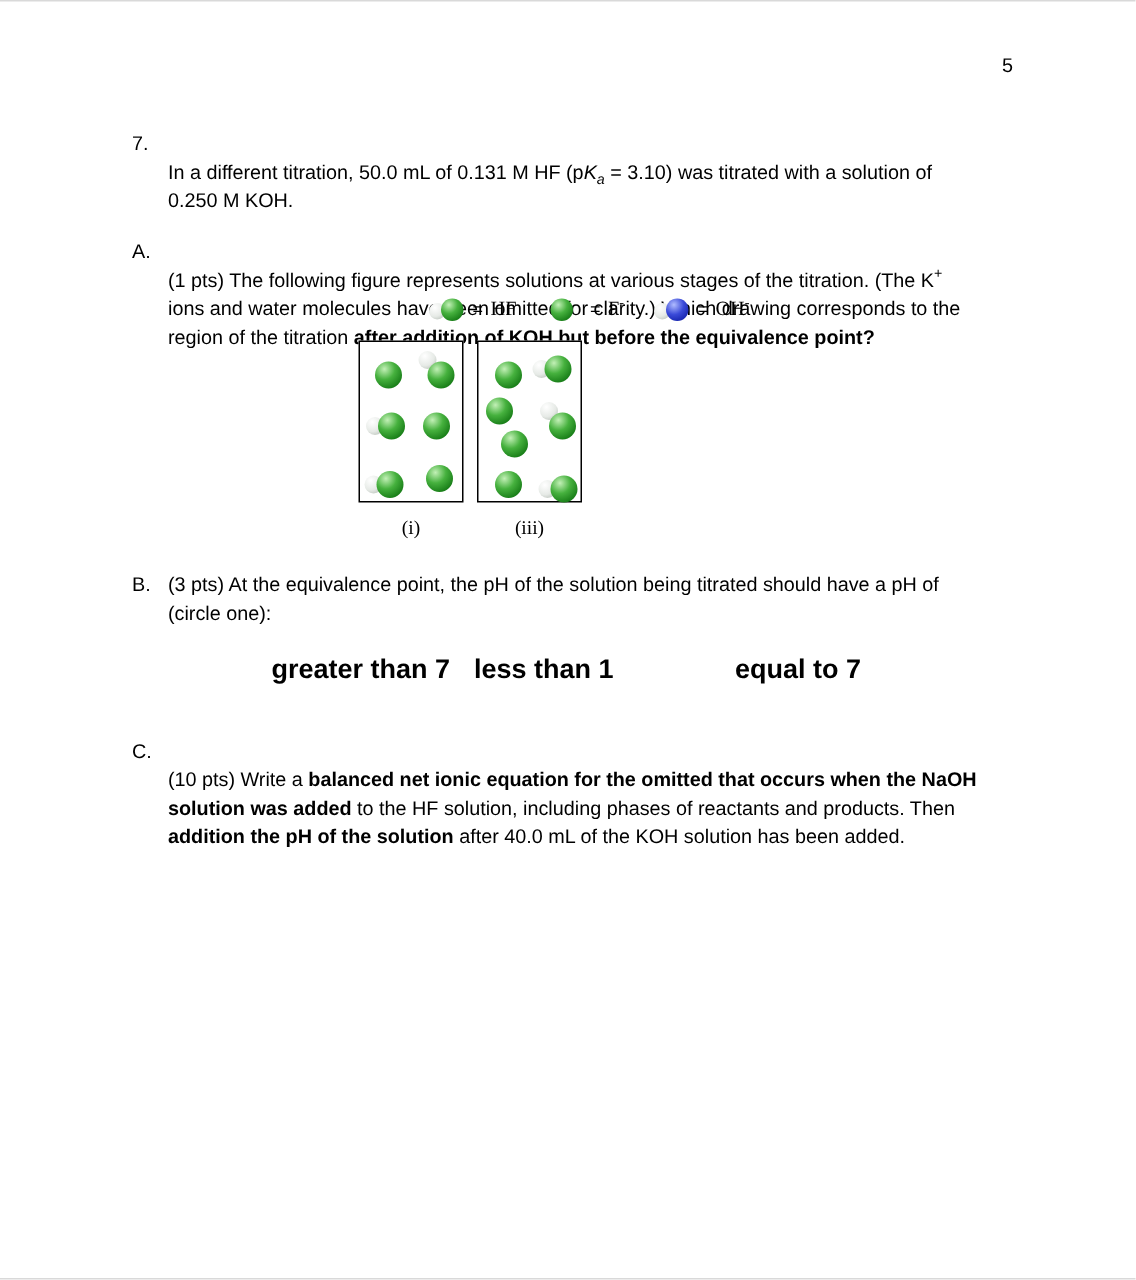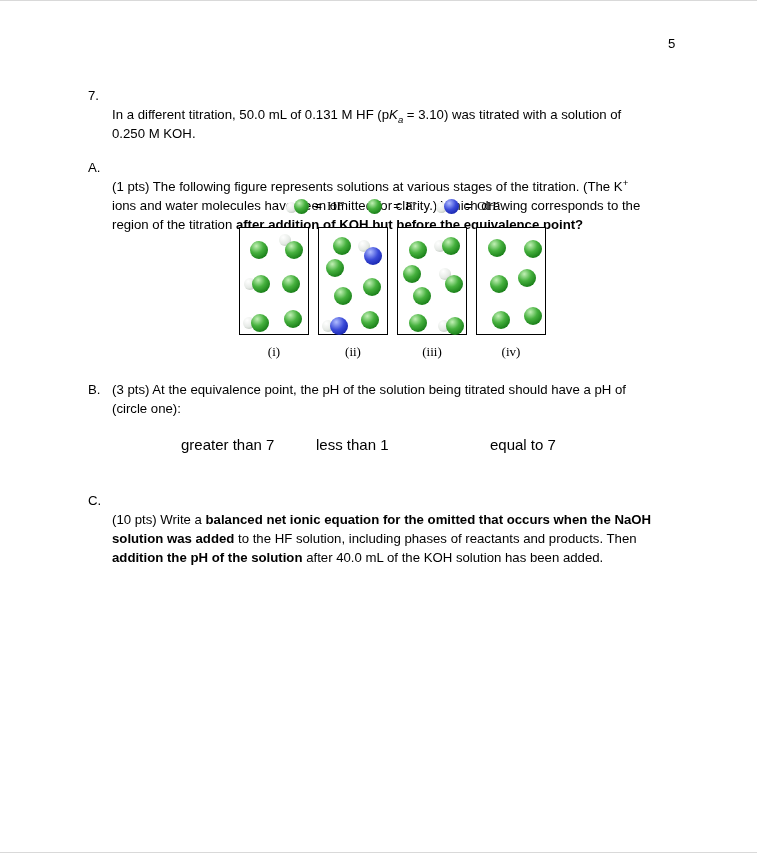--- a/index.html
+++ b/index.html
@@ -49,21 +49,21 @@
   .particle.up-left .atom.main{left:7px;top:7px;}
 
   
   #figure{top:227px;left:239px;display:flex;gap:9px;}
   .fig-col{display:flex;flex-direction:column;align-items:center;}
   .fig-box{position:relative;width:68px;height:106px;border:1px solid #000;background:#fff;}
   .fig-label{margin-top:9px;font-family:"Liberation Serif", serif;font-size:13px;}
 
   
   #options{top:436px;left:0;width:757px;height:20px;}
-  .option{position:absolute;font-size:15px;font-weight:normal;}
+  .option{position:absolute;font-size:18px;font-weight:bold;}
   #option-0{left:181px;}
   #option-1{left:316px;}
   #option-2{left:452px;margin-left:38px;}
 
   #q7{top:86px;left:88px;width:600px;}
   #partA{top:158px;left:88px;width:608px;}
   #partB{top:380px;left:88px;width:600px;}
   #partC{top:491px;left:88px;width:600px;}
 </style>
 </head>
@@ -139,48 +139,20 @@
           <span class="atom main green"></span>
         </div>
         <div class="particle f" style="left: 44px; top: 82px;">
           <span class="atom main green"></span>
         </div>
       </div>
       <div class="fig-label">(i)</div>
     </div>
     <div class="fig-col">
       <div class="fig-box">
-        <div class="particle f" style="left: 14px; top: 9px;">
-          <span class="atom main green"></span>
-        </div>
-        <div class="particle oh up-left" style="left: 38px; top: 12px;">
-          <span class="atom white"></span>
-          <span class="atom main blue"></span>
-        </div>
-        <div class="particle f" style="left: 7px; top: 31px;">
-          <span class="atom main green"></span>
-        </div>
-        <div class="particle f" style="left: 44px; top: 50px;">
-          <span class="atom main green"></span>
-        </div>
-        <div class="particle f" style="left: 15px; top: 59px;">
-          <span class="atom main green"></span>
-        </div>
-        <div class="particle oh left" style="left: 3px; top: 84px;">
-          <span class="atom white"></span>
-          <span class="atom main blue"></span>
-        </div>
-        <div class="particle f" style="left: 42px; top: 83px;">
-          <span class="atom main green"></span>
-        </div>
-      </div>
-      <div class="fig-label">(ii)</div>
-    </div>
-    <div class="fig-col">
-      <div class="fig-box">
         <div class="particle f" style="left: 11px; top: 13px;">
           <span class="atom main green"></span>
         </div>
         <div class="particle hf left" style="left: 36px; top: 4px;">
           <span class="atom white"></span>
           <span class="atom main green"></span>
         </div>
         <div class="particle f" style="left: 5px; top: 37px;">
           <span class="atom main green"></span>
         </div>
@@ -194,43 +166,20 @@
         <div class="particle f" style="left: 11px; top: 86px;">
           <span class="atom main green"></span>
         </div>
         <div class="particle hf left" style="left: 40px; top: 84px;">
           <span class="atom white"></span>
           <span class="atom main green"></span>
         </div>
       </div>
       <div class="fig-label">(iii)</div>
     </div>
-    <div class="fig-col">
-      <div class="fig-box">
-        <div class="particle f" style="left: 11px; top: 11px;">
-          <span class="atom main green"></span>
-        </div>
-        <div class="particle f" style="left: 47px; top: 12px;">
-          <span class="atom main green"></span>
-        </div>
-        <div class="particle f" style="left: 13px; top: 47px;">
-          <span class="atom main green"></span>
-        </div>
-        <div class="particle f" style="left: 41px; top: 41px;">
-          <span class="atom main green"></span>
-        </div>
-        <div class="particle f" style="left: 15px; top: 83px;">
-          <span class="atom main green"></span>
-        </div>
-        <div class="particle f" style="left: 47px; top: 79px;">
-          <span class="atom main green"></span>
-        </div>
-      </div>
-      <div class="fig-label">(iv)</div>
-    </div>
   </div>
 
 <div class="abs hang" id="partB">
   <span class="qlabel">B.</span>
   <div class="qbody para">(3 pts) At the equivalence point, the pH of the solution being titrated should have a pH of
 (circle one):</div>
 </div>
 
 <div class="abs" id="options">
   <span class="option" id="option-0">greater than 7</span>

